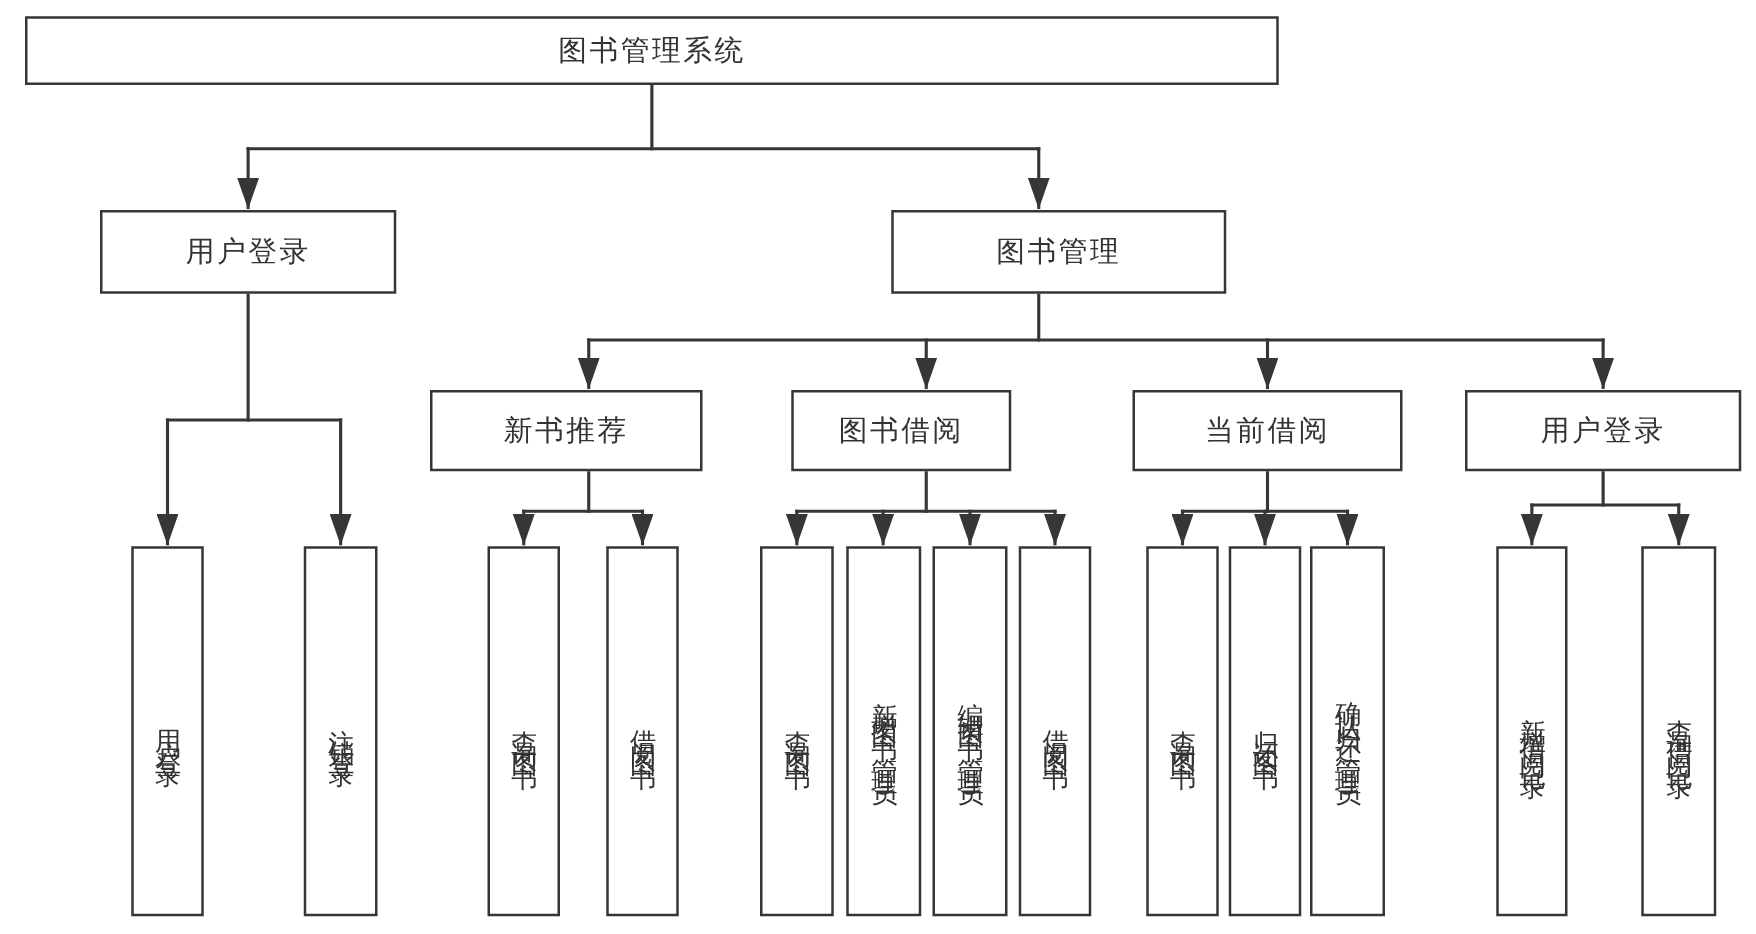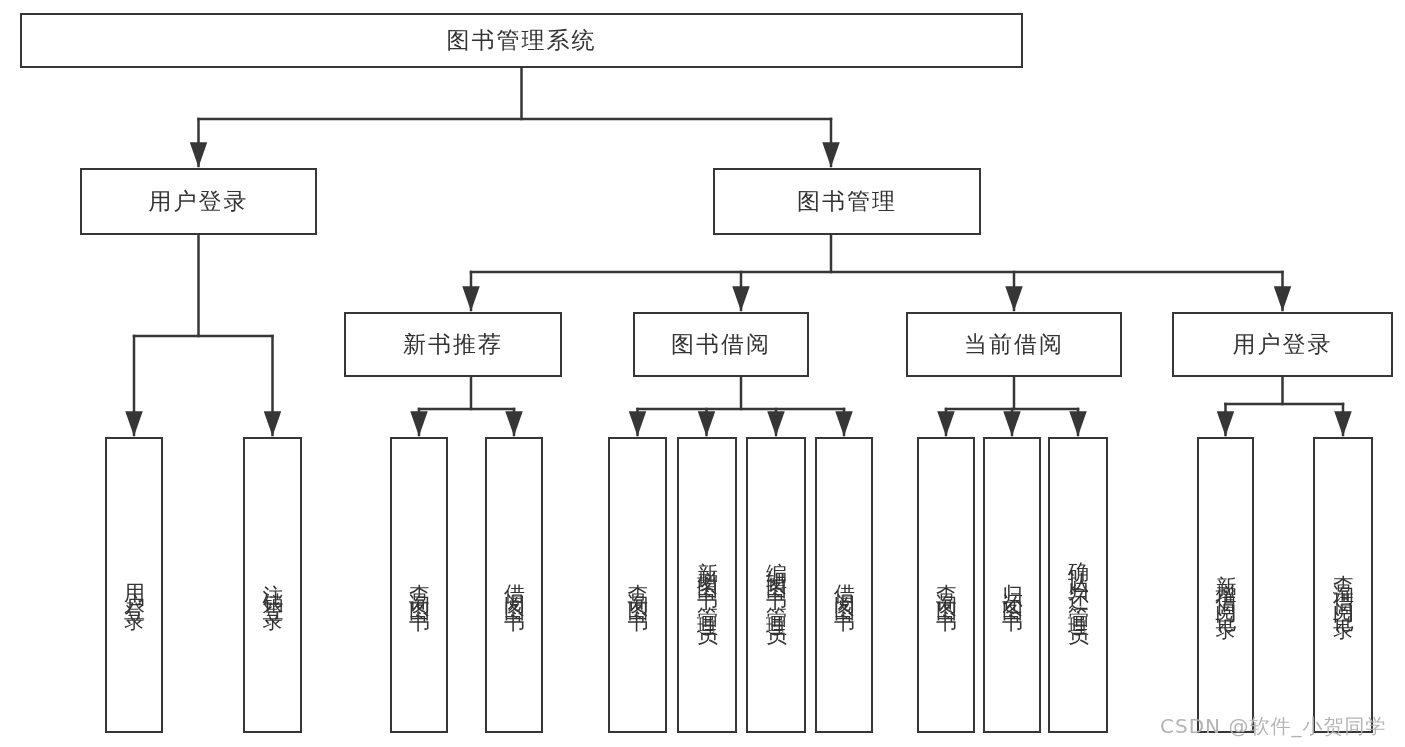--- a/index.html
+++ b/index.html
@@ -161,15 +161,14 @@
     <span class="vtext">确认归还（管理员）</span>
   </div>
 
   <div class="box v" style="left:1197px;top:437px;width:57px;height:296px">
     <span class="vtext">新增借阅记录</span>
   </div>
   <div class="box v" style="left:1313px;top:437px;width:60px;height:296px">
     <span class="vtext">查询借阅记录</span>
   </div>
 
-  <div class="watermark">CSDN @软件_小贺同学</div>
 
 </div>
 
 </body></html>

